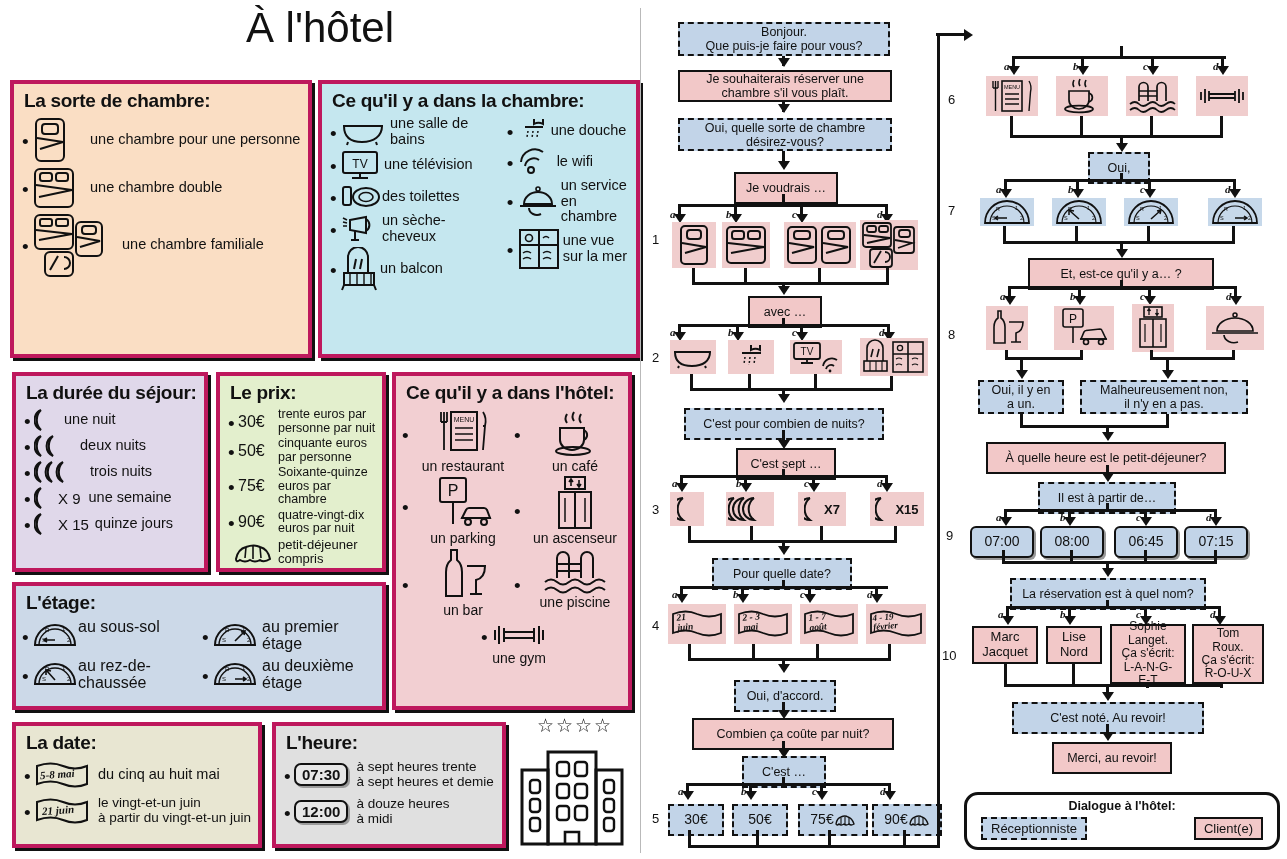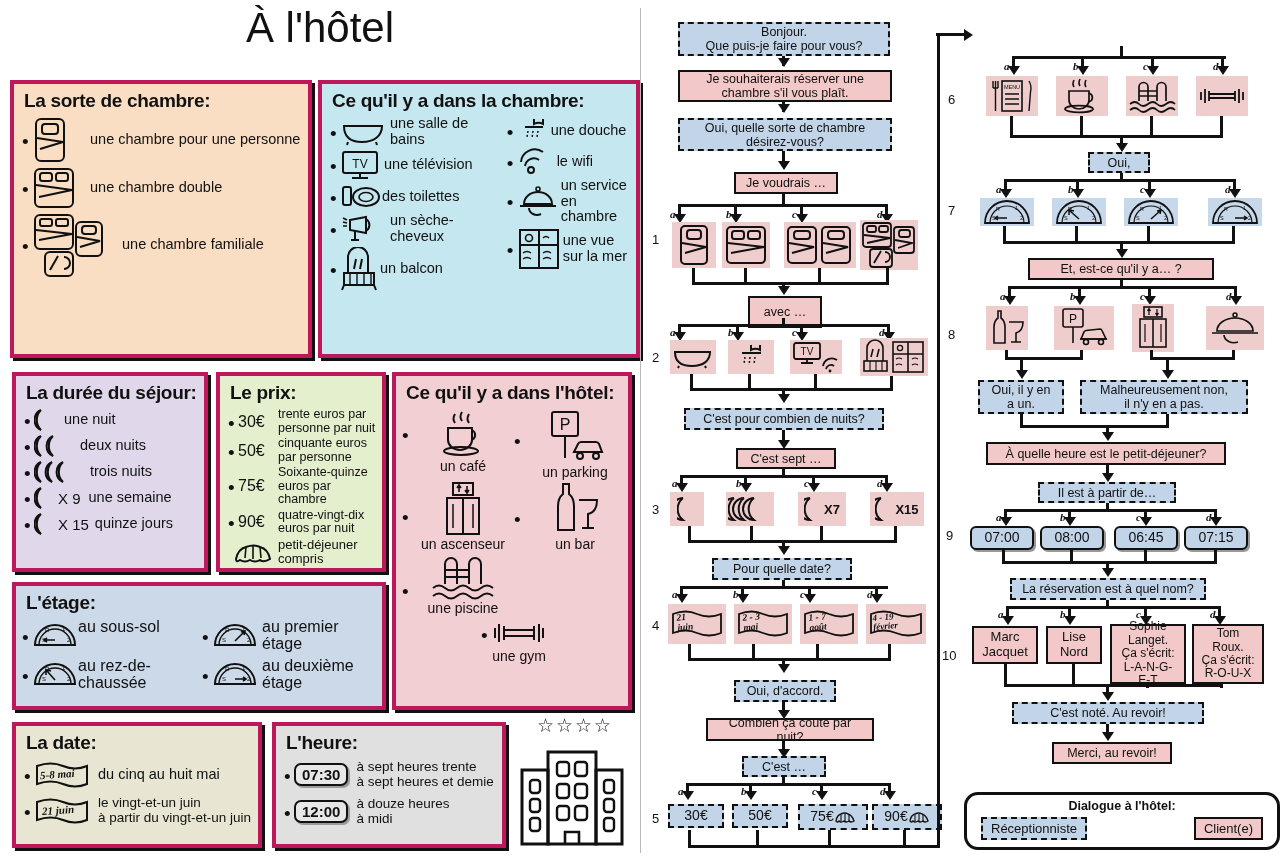--- a/index.html
+++ b/index.html
@@ -73,21 +73,21 @@
   
   .egrid { display:grid; grid-template-columns:1fr 1fr; padding:2px 0 0 6px; row-gap:4px; }
 
   
   .flow { position:absolute; font-size:12.5px; }
   .mid  { left:648px; top:0; width:300px; height:859px; }
   .right{ left:958px; top:0; width:329px; height:859px; }
 
   .node {
     position:absolute; display:flex; align-items:center; justify-content:center;
-    text-align:center; line-height:1.12; padding:8px 6px; font-size:12.5px;
+    text-align:center; line-height:1.12; padding:14px 6px; font-size:12.5px;
   }
   .recep { background:#c2d4e8; border:2px dashed #111; }
   .client { background:#f2c8c8; border:2px solid #111; }
   .opt {
     position:relative; display:flex; align-items:center; justify-content:center;
   }
   .optlabel {
     position:absolute; left:-2px; top:-15px; font-size:11px; font-style:italic;
     font-family:"Liberation Serif", serif; font-weight:700;
   }
@@ -220,21 +220,21 @@
           <li>
             <span class="dot"></span>
             <span class="ic">
               <svg width="38" height="30" viewBox="0 0 38 30">
                   <path d="M10 6 L26 3 L26 19 L10 16 Z" fill="none" stroke="#111" stroke-width="2"></path>
                   <path d="M26 5 a7 7 0 0 1 0 12" fill="none" stroke="#111" stroke-width="2"></path>
                   <path d="M15 16 L15 26 M11 26 L19 26" stroke="#111" stroke-width="2"></path>
                   <path d="M3 4 L7 6 M3 8 L7 9 M3 12 L7 12" stroke="#111" stroke-width="1.6"></path>
                 </svg>
             </span>
-            <span class="lbl" style="margin-left:12px">un sèche-cheveux</span>
+            <span class="lbl" style="margin-left:4px">un sèche-cheveux</span>
           </li>
           <li>
             <span class="dot"></span>
             <span class="ic">
               <svg width="40" height="44" viewBox="0 0 40 44">
                   <path d="M8 26 L8 10 a10 10 0 0 1 20 0 L28 26" fill="none" stroke="#111" stroke-width="2"></path>
                   <path d="M16 12 L14 22 M22 12 L20 22" stroke="#111" stroke-width="2"></path>
                   <rect x="4" y="26" width="30" height="12" fill="none" stroke="#111" stroke-width="2"></rect>
                   <path d="M10 26 L10 38 M17 26 L17 38 M24 26 L24 38 M31 26 L31 38" stroke="#111" stroke-width="1.4"></path>
                   <path d="M4 38 L2 43 M34 38 L36 43" stroke="#111" stroke-width="2"></path>
@@ -403,20 +403,35 @@
             <span>petit-déjeuner</span><br>
             <span>compris</span>
           </span>
         </li>
       </ul>
     </div>
 
     <div class="box" id="box-hotel">
       <h2>Ce qu'il y a dans l'hôtel:</h2>
       <div class="hgrid">
+        <div class="hcell">
+          <span class="dot" style="margin-top:20px"></span>
+          <div class="hitem">
+            <span>
+              <svg width="60" height="52" viewBox="0 0 60 52">
+                  <rect x="18" y="4" width="26" height="38" fill="none" stroke="#111" stroke-width="2"></rect>
+                  <text x="31" y="14" font-size="7" text-anchor="middle" font-family="Liberation Sans, sans-serif" fill="#111">MENU</text>
+                  <path d="M22 20 L40 20 M22 26 L40 26 M22 32 L40 32" stroke="#111" stroke-width="1.6"></path>
+                  <path d="M8 4 L8 14 M11 4 L11 14 M14 4 L14 14 M11 14 L11 42 M8 14 L14 14" fill="none" stroke="#111" stroke-width="1.8"></path>
+                  <path d="M50 4 q4 6 2 14 L50 42 M50 18 L52 18" fill="none" stroke="#111" stroke-width="1.8"></path>
+                </svg>
+            </span>
+            <span class="cap">un restaurant</span>
+          </div>
+        </div>
         <div class="hcell">
           <span class="dot" style="margin-top:20px"></span>
           <div class="hitem">
             <span>
               <svg width="56" height="52" viewBox="0 0 56 52">
                   <path d="M20 6 q-3 5 0 9 M27 4 q-3 5 0 9 M34 6 q-3 5 0 9" fill="none" stroke="#111" stroke-width="2"></path>
                   <path d="M13 20 L13 32 a12 10 0 0 0 24 0 L37 20 Z" fill="none" stroke="#111" stroke-width="2"></path>
                   <path d="M37 22 a7 6 0 0 1 0 10" fill="none" stroke="#111" stroke-width="2"></path>
                   <ellipse cx="26" cy="43" rx="17" ry="4" fill="none" stroke="#111" stroke-width="2"></ellipse>
                 </svg>
@@ -893,21 +908,21 @@
     <div class="ln vline" style="left:168px; top:644px; height:16px;"></div>
     <div class="ln vline" style="left:240px; top:644px; height:16px;"></div>
     <div class="ln hline" style="left:40px; top:658px; width:203px;"></div>
     <div class="ln vline" style="left:134px; top:658px; height:8px;"></div>
     <div class="arrow" style="left:130px; top:664px;"></div>
 
     <div class="node recep" style="left:86px; top:680px; width:102px; height:22px;">Oui, d'accord.</div>
     <div class="ln vline" style="left:134px; top:702px; height:10px;"></div>
     <div class="arrow" style="left:130px; top:710px;"></div>
 
-    <div class="node client" style="left:58px; top:718px; width:168px; height:23px;">Combien ça coûte par nuit?</div>
+    <div class="node client" style="left:44px; top:718px; width:202px; height:23px;">Combien ça coûte par nuit?</div>
     <div class="ln vline" style="left:134px; top:741px; height:10px;"></div>
     <div class="arrow" style="left:130px; top:749px;"></div>
 
     <div class="node recep" style="left:94px; top:756px; width:84px; height:21px;">C'est …</div>
 
     <div class="ln vline" style="left:134px; top:777px; height:8px;"></div>
     <div class="ln hline" style="left:38px; top:783px; width:205px;"></div>
     <div class="ln vline" style="left:38px; top:783px; height:10px;"></div>
     <div class="ln vline" style="left:101px; top:783px; height:10px;"></div>
     <div class="ln vline" style="left:172px; top:783px; height:10px;"></div>

